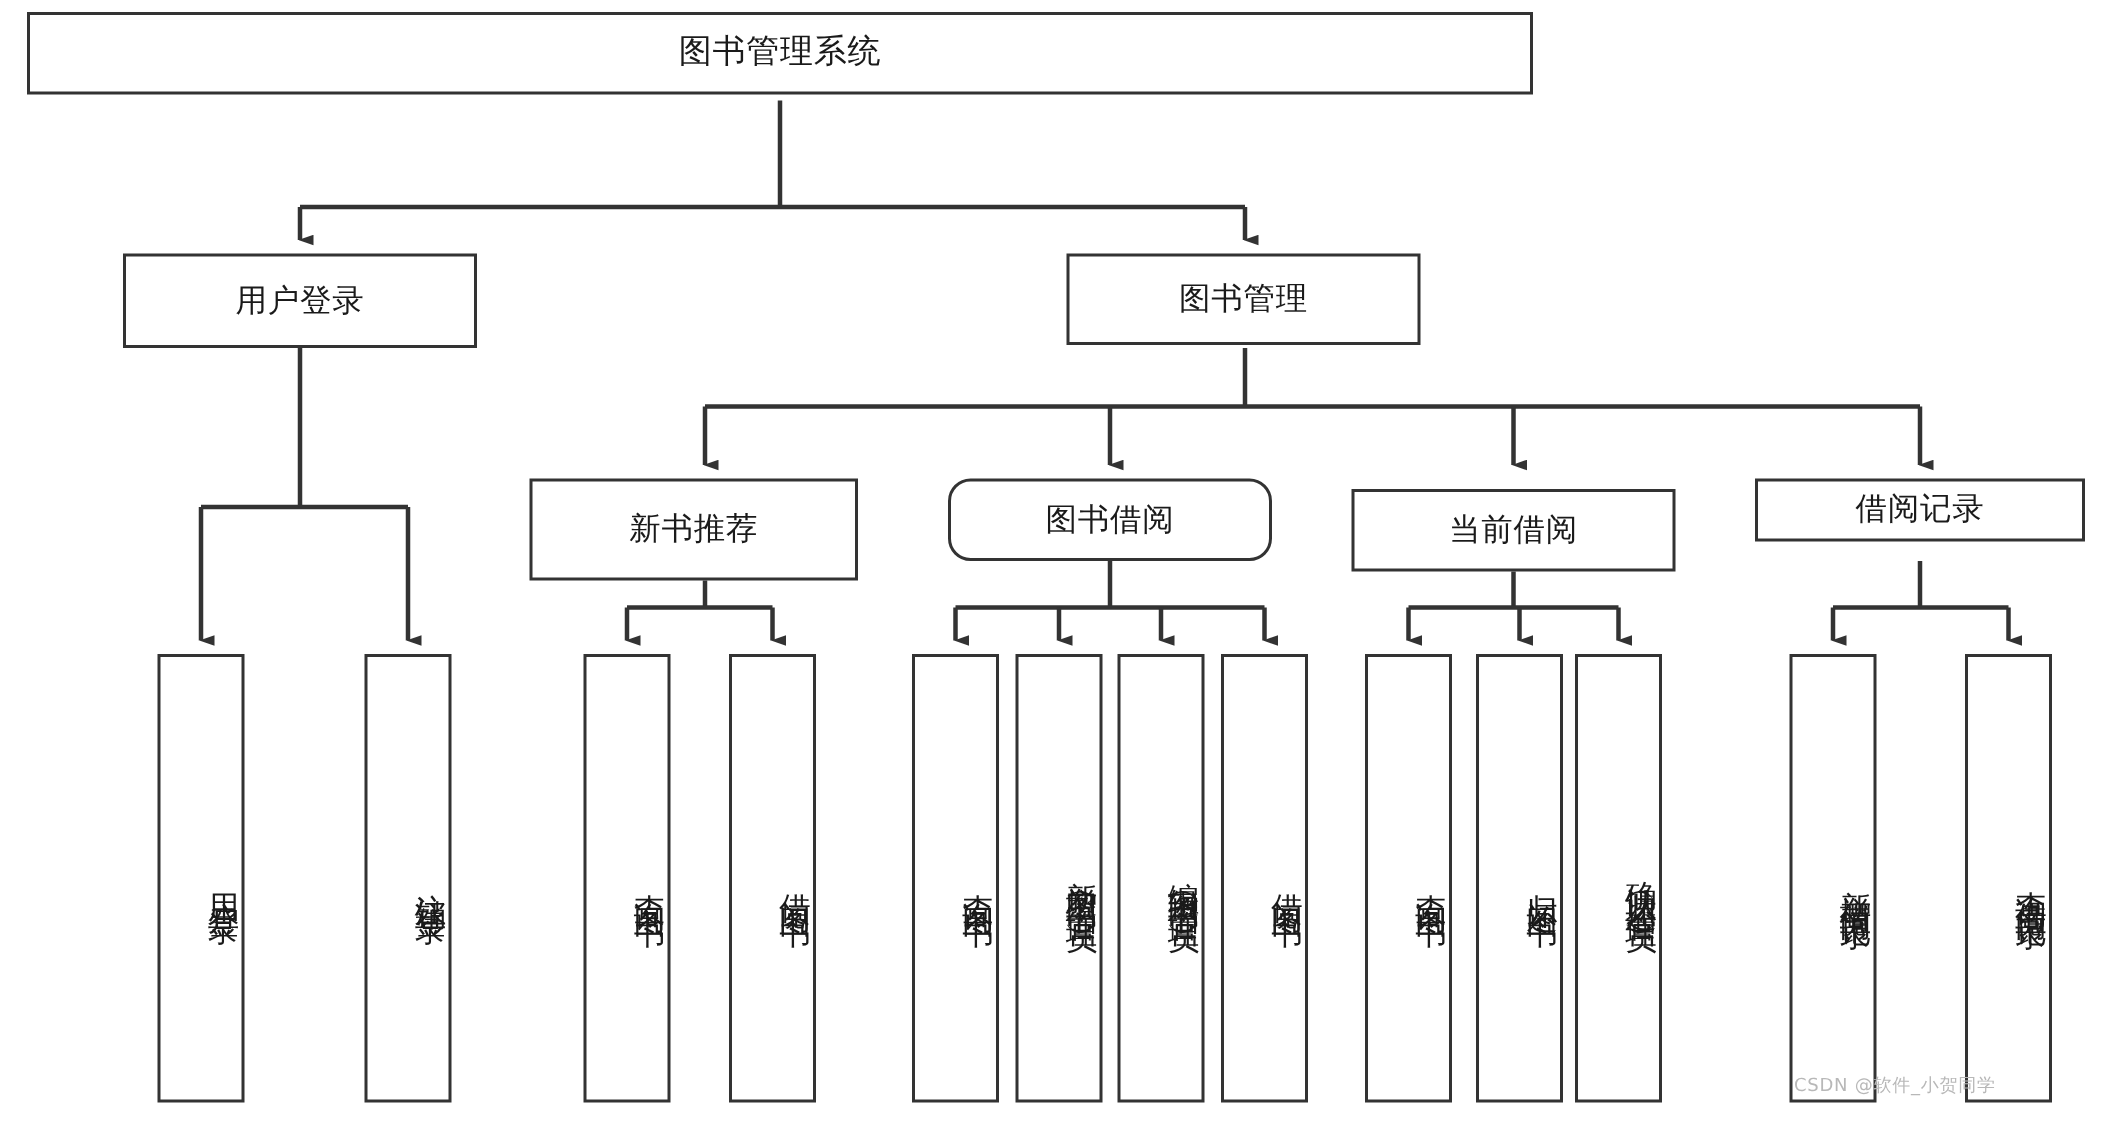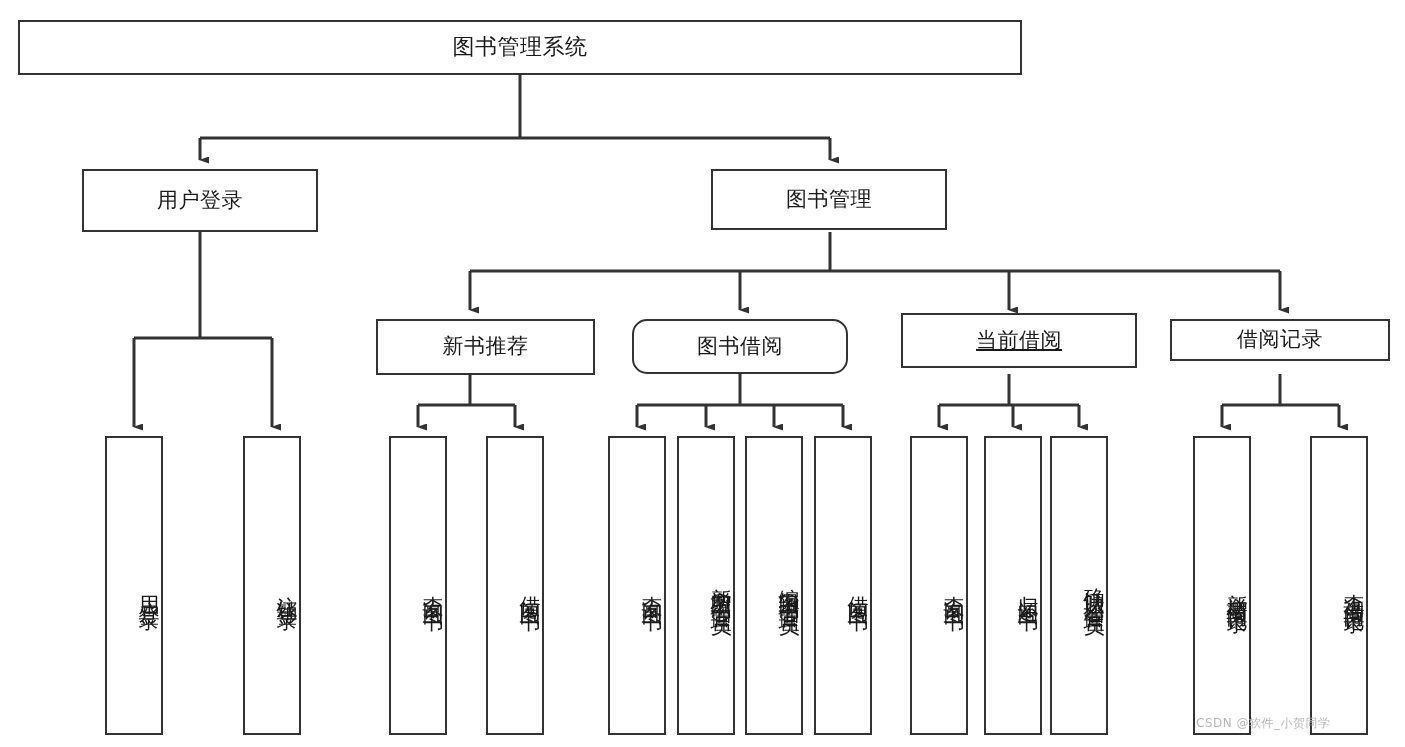--- a/index.html
+++ b/index.html
@@ -113,38 +113,38 @@
       <line x1="1013" y1="405" x2="1013" y2="427" marker-end="url(#arrowhead)"></line>
       <line x1="1079" y1="405" x2="1079" y2="427" marker-end="url(#arrowhead)"></line>
 
       <line x1="1280" y1="374" x2="1280" y2="405"></line>
       <line x1="1222" y1="405" x2="1339" y2="405"></line>
       <line x1="1222" y1="405" x2="1222" y2="427" marker-end="url(#arrowhead)"></line>
       <line x1="1339" y1="405" x2="1339" y2="427" marker-end="url(#arrowhead)"></line>
     </g>
   </svg>
 
-  <div class="node node-h node-root" style="left:18px; top:20px; width:1004px; height:55px;">
+  <div class="node node-h node-root" style="left:18px; top:8px; width:1004px; height:55px;">
     <span>图书管理系统</span>
   </div>
 
   <div class="node node-h" style="left:82px; top:169px; width:236px; height:63px;">
     <span>用户登录</span>
   </div>
   <div class="node node-h" style="left:711px; top:169px; width:236px; height:61px;">
     <span>图书管理</span>
   </div>
 
-  <div class="node node-h" style="left:376px; top:319px; width:219px; height:56px;">
+  <div class="node node-h" style="left:353px; top:319px; width:219px; height:68px;">
     <span>新书推荐</span>
   </div>
   <div class="node node-h" style="left:632px; top:319px; width:216px; height:55px;border-radius:15px;">
     <span>图书借阅</span>
   </div>
-  <div class="node node-h" style="left:901px; top:313px; width:236px; height:55px;text-decoration:underline;">
+  <div class="node node-h" style="left:901px; top:326px; width:216px; height:55px;">
     <span>当前借阅</span>
   </div>
   <div class="node node-h" style="left:1170px; top:319px; width:220px; height:42px;">
     <span>借阅记录</span>
   </div>
 
   <div class="node node-v" style="left:105px; top:436px; width:58px; height:299px;">
     <span>用户登录</span>
   </div>
   <div class="node node-v" style="left:243px; top:436px; width:58px; height:299px;">

